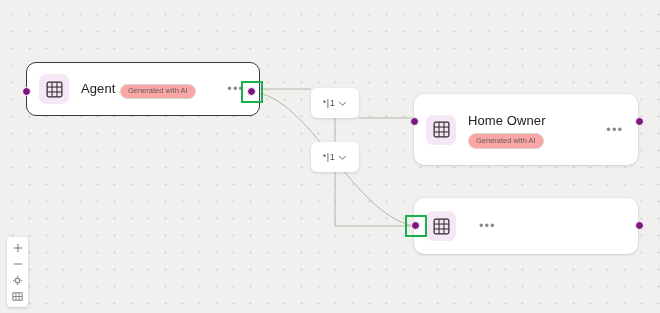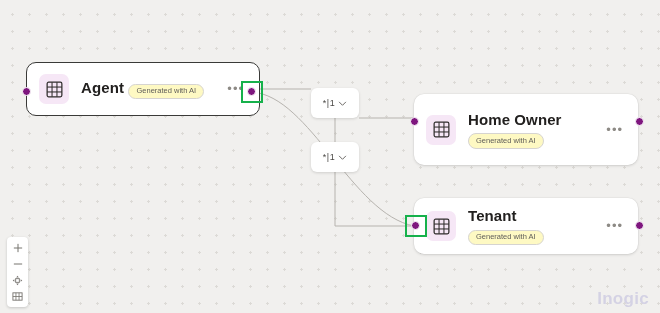--- a/index.html
+++ b/index.html
@@ -40,35 +40,35 @@
   .node-icon {
     width: 30px; height: 30px;
     background: #f6e7f6;
     border-radius: 7px;
     flex: 0 0 auto;
     display: flex; align-items: center; justify-content: center;
     margin-right: 12px;
   }
   .node-text { flex: 1 1 auto; min-width: 0; }
   .node-title {
-    font-size: 15px;
-    font-weight: bold;
+    font-size: 13px;
+    font-weight: normal;
     color: #22201f;
     line-height: 14px;
     letter-spacing: 0.1px;
   }
   .ai-pill {
     display: inline-block;
     margin-top: 4px;
     padding: 1.5px 7px 2px;
     border: 0.8px solid #d6d4d0;
     border-radius: 9px;
     font-size: 7.5px;
     color: #5f5d59;
-    background: #fef9c3;
+    background: #fca5a5;
     line-height: 10px;
     white-space: nowrap;
   }
   .node-menu {
     flex: 0 0 auto;
     color: #8d8a85;
     font-size: 13px;
     letter-spacing: 1px;
     line-height: 8px;
     margin-left: 8px;
@@ -217,24 +217,20 @@
   <div class="node" style="left:414px; top:198px; width:224px; height:56px;">
     <span class="node-icon">
       <svg width="17" height="17" viewBox="0 0 18 18" xmlns="http://www.w3.org/2000/svg">
         <rect x="1.2" y="1.2" width="15.6" height="15.6" rx="1.6" fill="none" stroke="#2f2d2b" stroke-width="1.3"></rect>
         <line x1="1.2" y1="6.4" x2="16.8" y2="6.4" stroke="#2f2d2b" stroke-width="1.1"></line>
         <line x1="1.2" y1="11.6" x2="16.8" y2="11.6" stroke="#2f2d2b" stroke-width="1.1"></line>
         <line x1="6.4" y1="1.2" x2="6.4" y2="16.8" stroke="#2f2d2b" stroke-width="1.1"></line>
         <line x1="11.6" y1="1.2" x2="11.6" y2="16.8" stroke="#2f2d2b" stroke-width="1.1"></line>
       </svg>
     </span>
-    <span class="node-text">
-      <span class="node-title">Tenant</span>
-      <span class="ai-pill">Generated with AI</span>
-    </span>
     <span class="node-menu">•••</span>
   </div>
 
   <div class="port-highlight" style="left:405px; top:215px;"></div>
   <div class="port" style="left:411px; top:221px;"></div>
   <div class="port" style="left:635px; top:221px;"></div>
 
   <div class="card-badge" style="left:311px; top:88px; width:48px; height:30px;">
     <span class="card-text">*|1</span>
     <svg class="chev" width="9" height="9" viewBox="0 0 10 10" xmlns="http://www.w3.org/2000/svg">
@@ -273,15 +269,14 @@
     <div class="tb-btn">
       <svg width="11" height="11" viewBox="0 0 12 12" xmlns="http://www.w3.org/2000/svg">
         <rect x="1" y="2" width="10" height="8" fill="none" stroke="#77746f" stroke-width="1"></rect>
         <line x1="4.3" y1="2" x2="4.3" y2="10" stroke="#77746f" stroke-width="0.9"></line>
         <line x1="7.7" y1="2" x2="7.7" y2="10" stroke="#77746f" stroke-width="0.9"></line>
         <line x1="1" y1="6" x2="11" y2="6" stroke="#77746f" stroke-width="0.9"></line>
       </svg>
     </div>
   </div>
 
-  <div id="watermark">Inogic</div>
 
 </div>
 
 </body></html>

